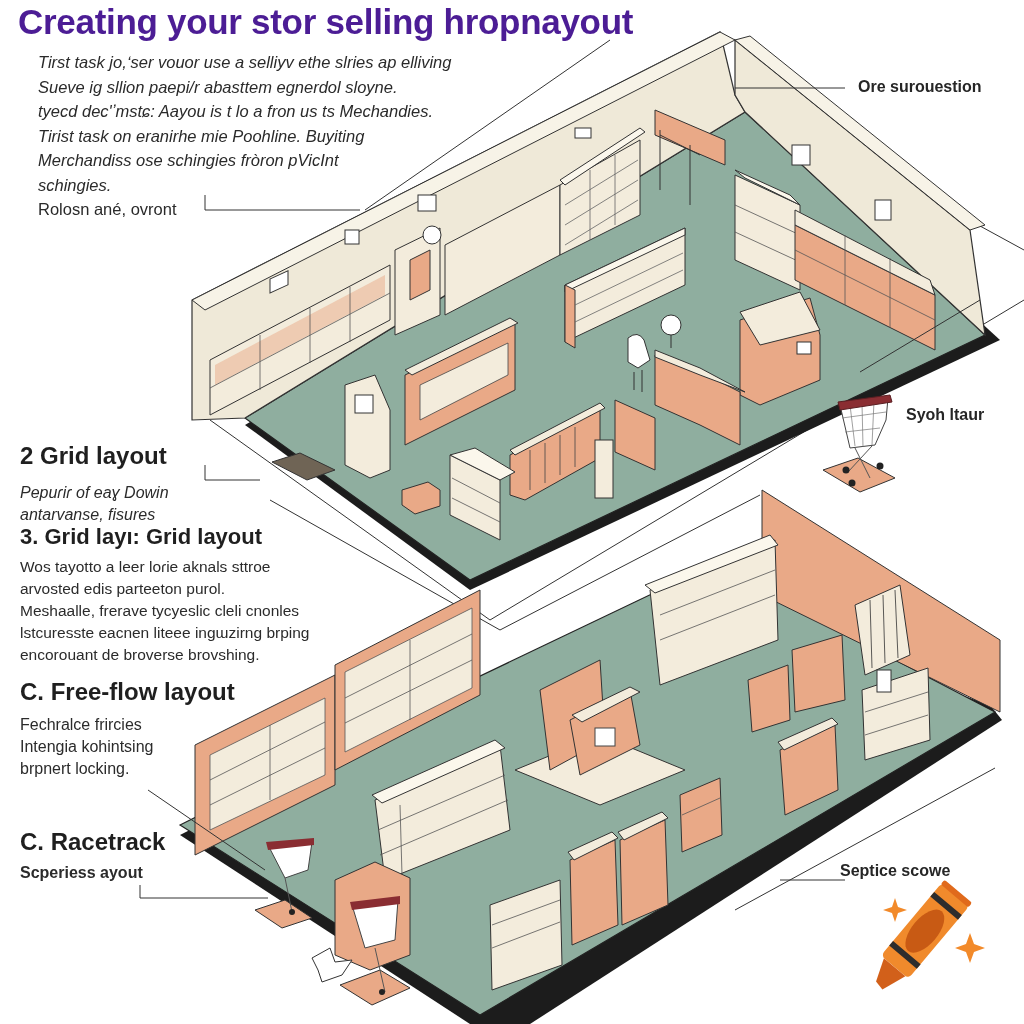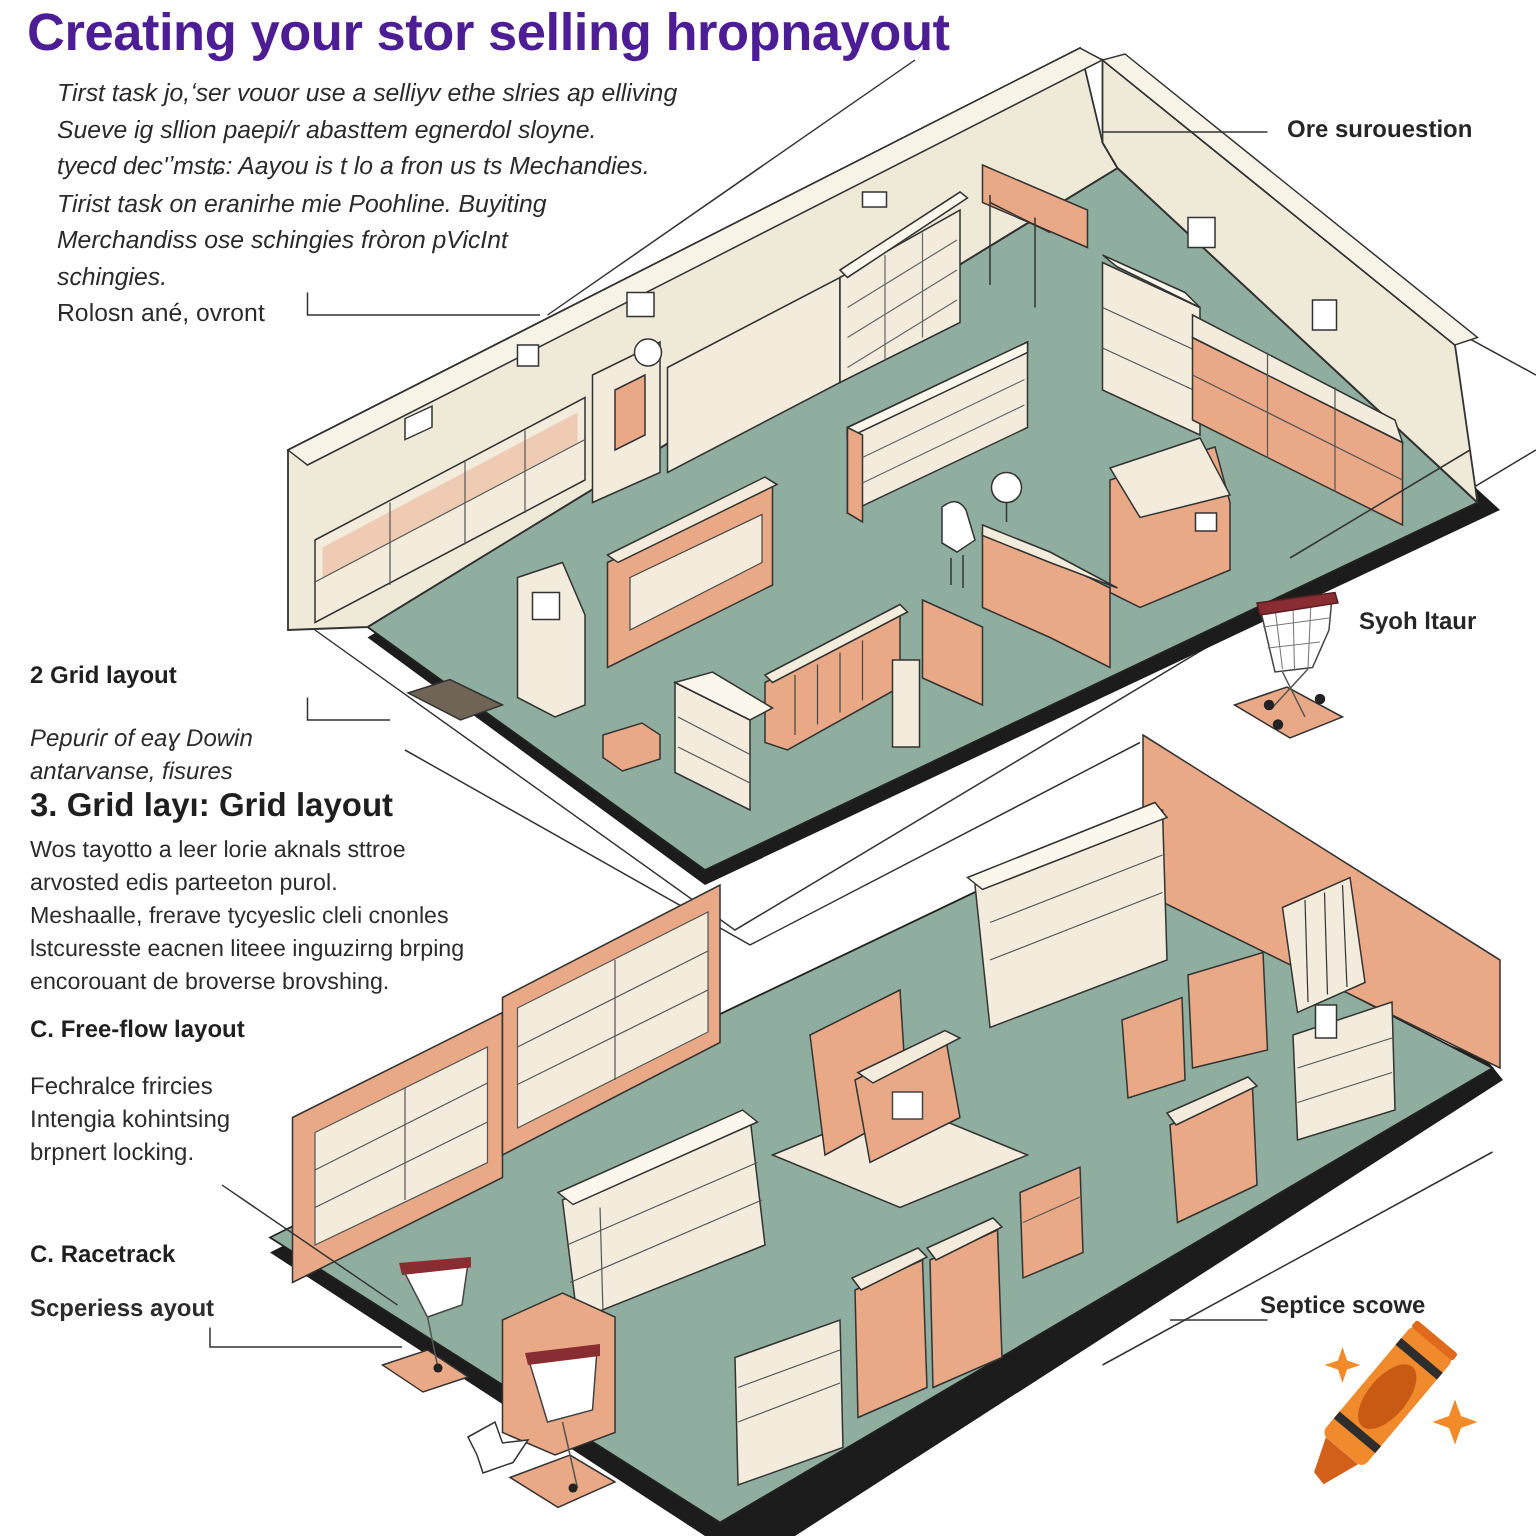--- a/index.html
+++ b/index.html
@@ -17,21 +17,21 @@
     }
     .intro {
       position: absolute; left: 20px; top: 50px; width: 540px;
       font-size: 16.5px; line-height: 24.5px; font-style: italic; color: #2a2a2a; margin-left: 18px;
     }
     .intro .plain { font-style: normal; }
     .label {
       position: absolute; font-size: 16px; font-weight: 600; color: #262626; white-space: nowrap;
     }
     .heading {
-      position: absolute; left: 20px; font-size: 16px; font-weight: 700; color: #1f1f1f; white-space: nowrap;
+      position: absolute; left: 20px; font-size: 24px; font-weight: 700; color: #1f1f1f; white-space: nowrap;
     }
     .body-text {
       position: absolute; left: 20px; font-size: 16px; line-height: 22px; color: #2b2b2b;
     }
     svg.scene { position: absolute; left: 0; top: 0; }
   </style>
 </head>
 <body>
 
 <svg class="scene" width="1024" height="1024" viewBox="0 0 1024 1024">

